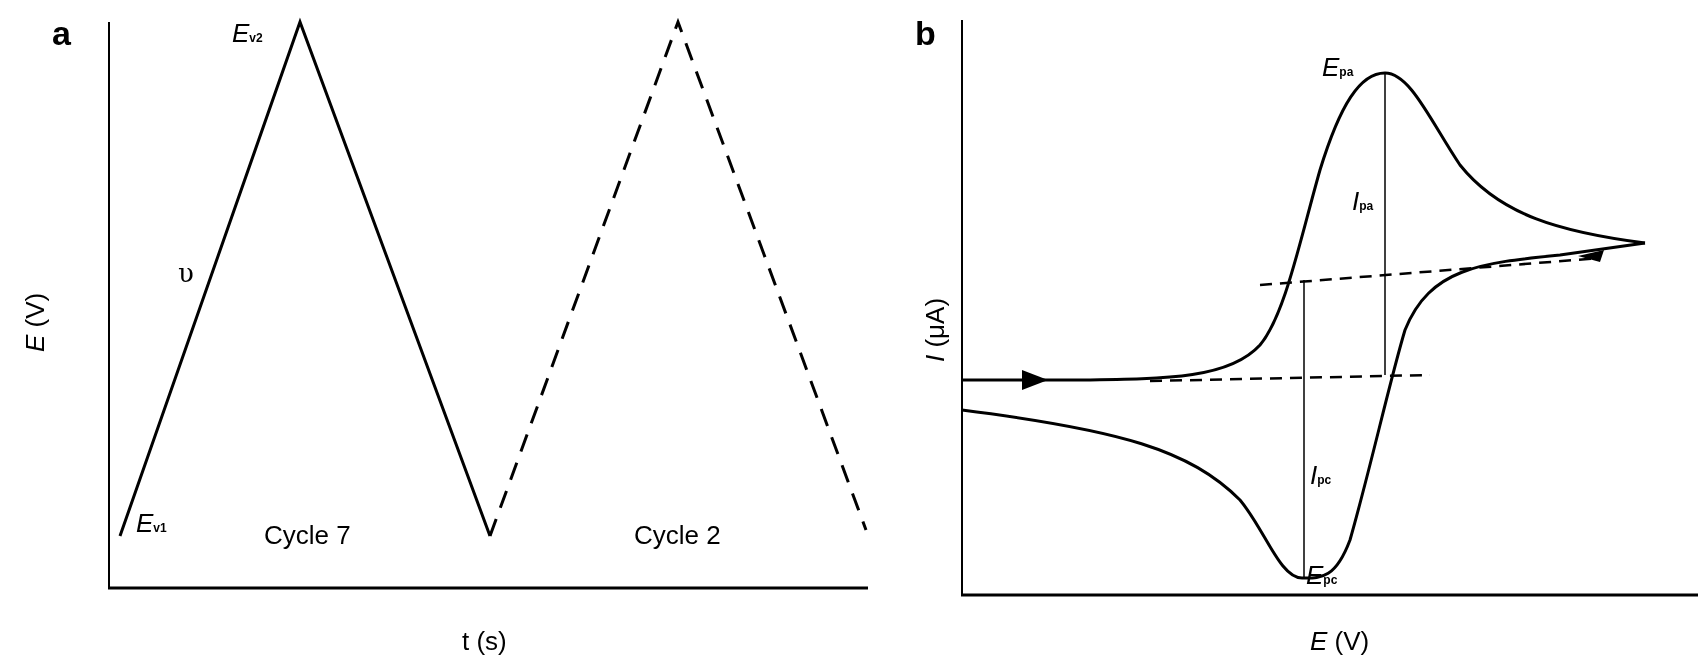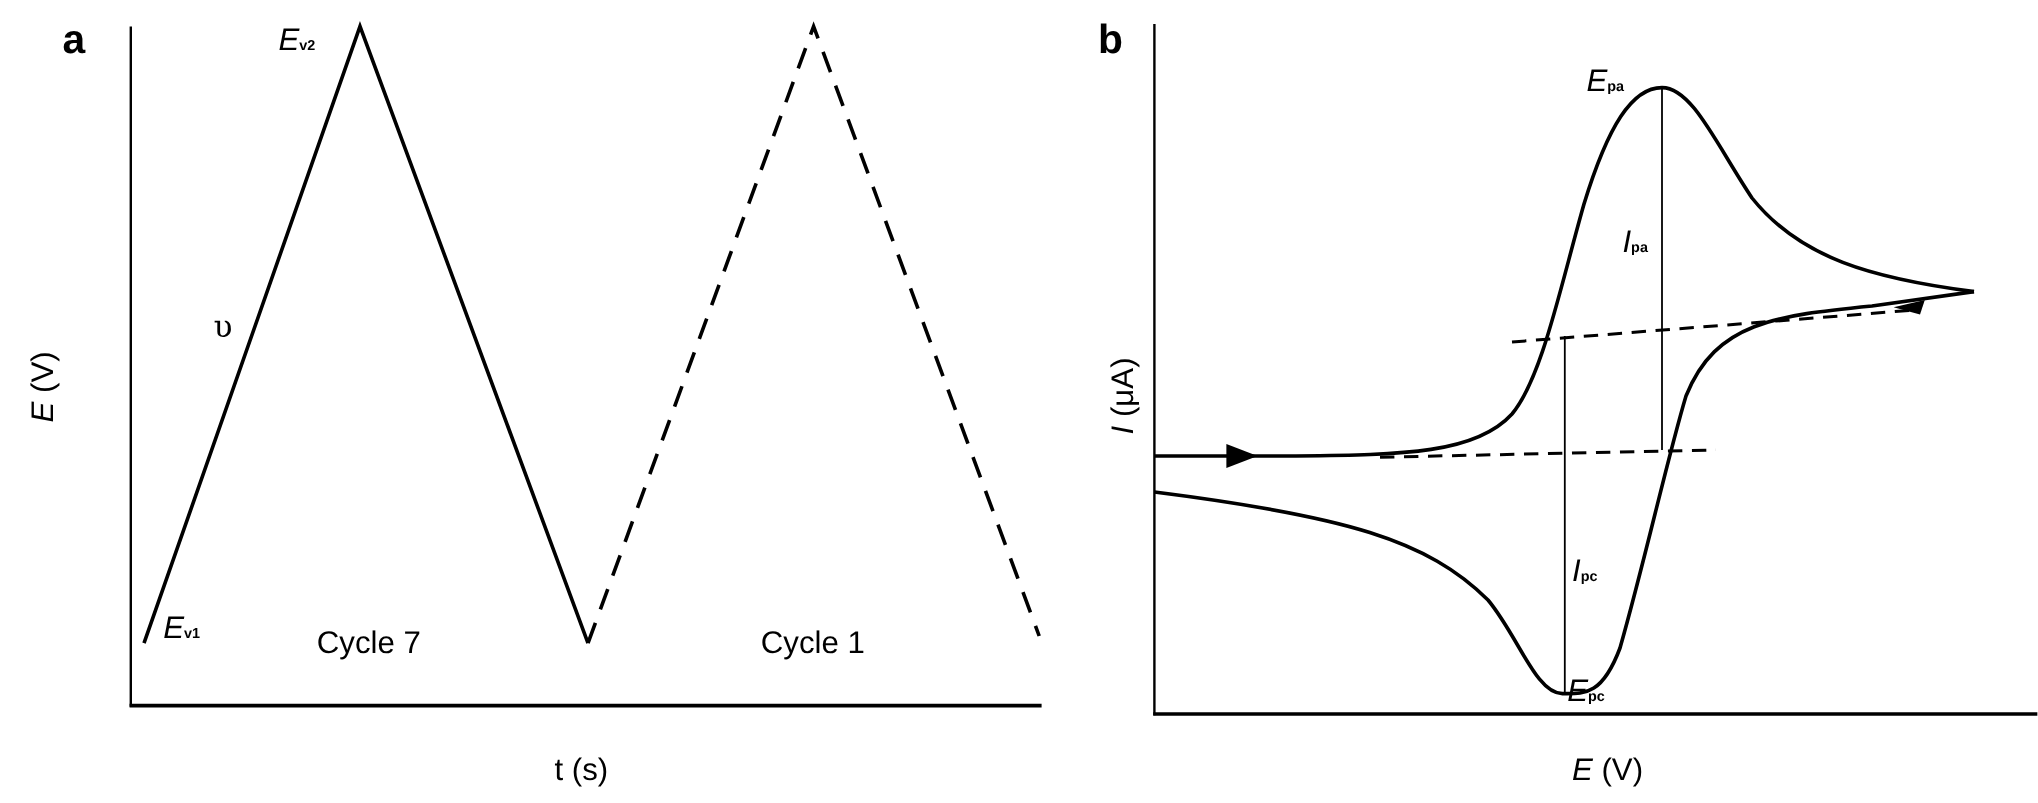--- a/index.html
+++ b/index.html
@@ -49,21 +49,21 @@
 
 <div class="panel-label" style="position:absolute;left:52px;top:14px;">a</div>
 <div class="lbl" style="position:absolute;left:232px;top:18px;">
   <span class="it">E</span><span class="sub">v2</span>
 </div>
 <div class="lbl" style="position:absolute;left:136px;top:508px;">
   <span class="it">E</span><span class="sub">v1</span>
 </div>
 <div class="lbl" style="position:absolute;left:178px;top:258px;font-family:'DejaVu Serif',serif;">υ</div>
 <div class="lbl" style="position:absolute;left:264px;top:520px;">Cycle 7</div>
-<div class="lbl" style="position:absolute;left:634px;top:520px;">Cycle 1</div>
+<div class="lbl" style="position:absolute;left:634px;top:520px;">Cycle 2</div>
 <div class="lbl" style="position:absolute;left:462px;top:626px;">t (s)</div>
 <div class="lbl" style="position:absolute;left:20px;top:320px;transform:rotate(-90deg);transform-origin:left top;white-space:nowrap;top:352px;">
   <span class="it">E</span><span> (V)</span>
 </div>
 
 <div class="panel-label" style="position:absolute;left:915px;top:14px;">b</div>
 <div class="lbl" style="position:absolute;left:1322px;top:52px;">
   <span class="it">E</span><span class="sub">pa</span>
 </div>
 <div class="lbl" style="position:absolute;left:1306px;top:560px;text-align:center;">

